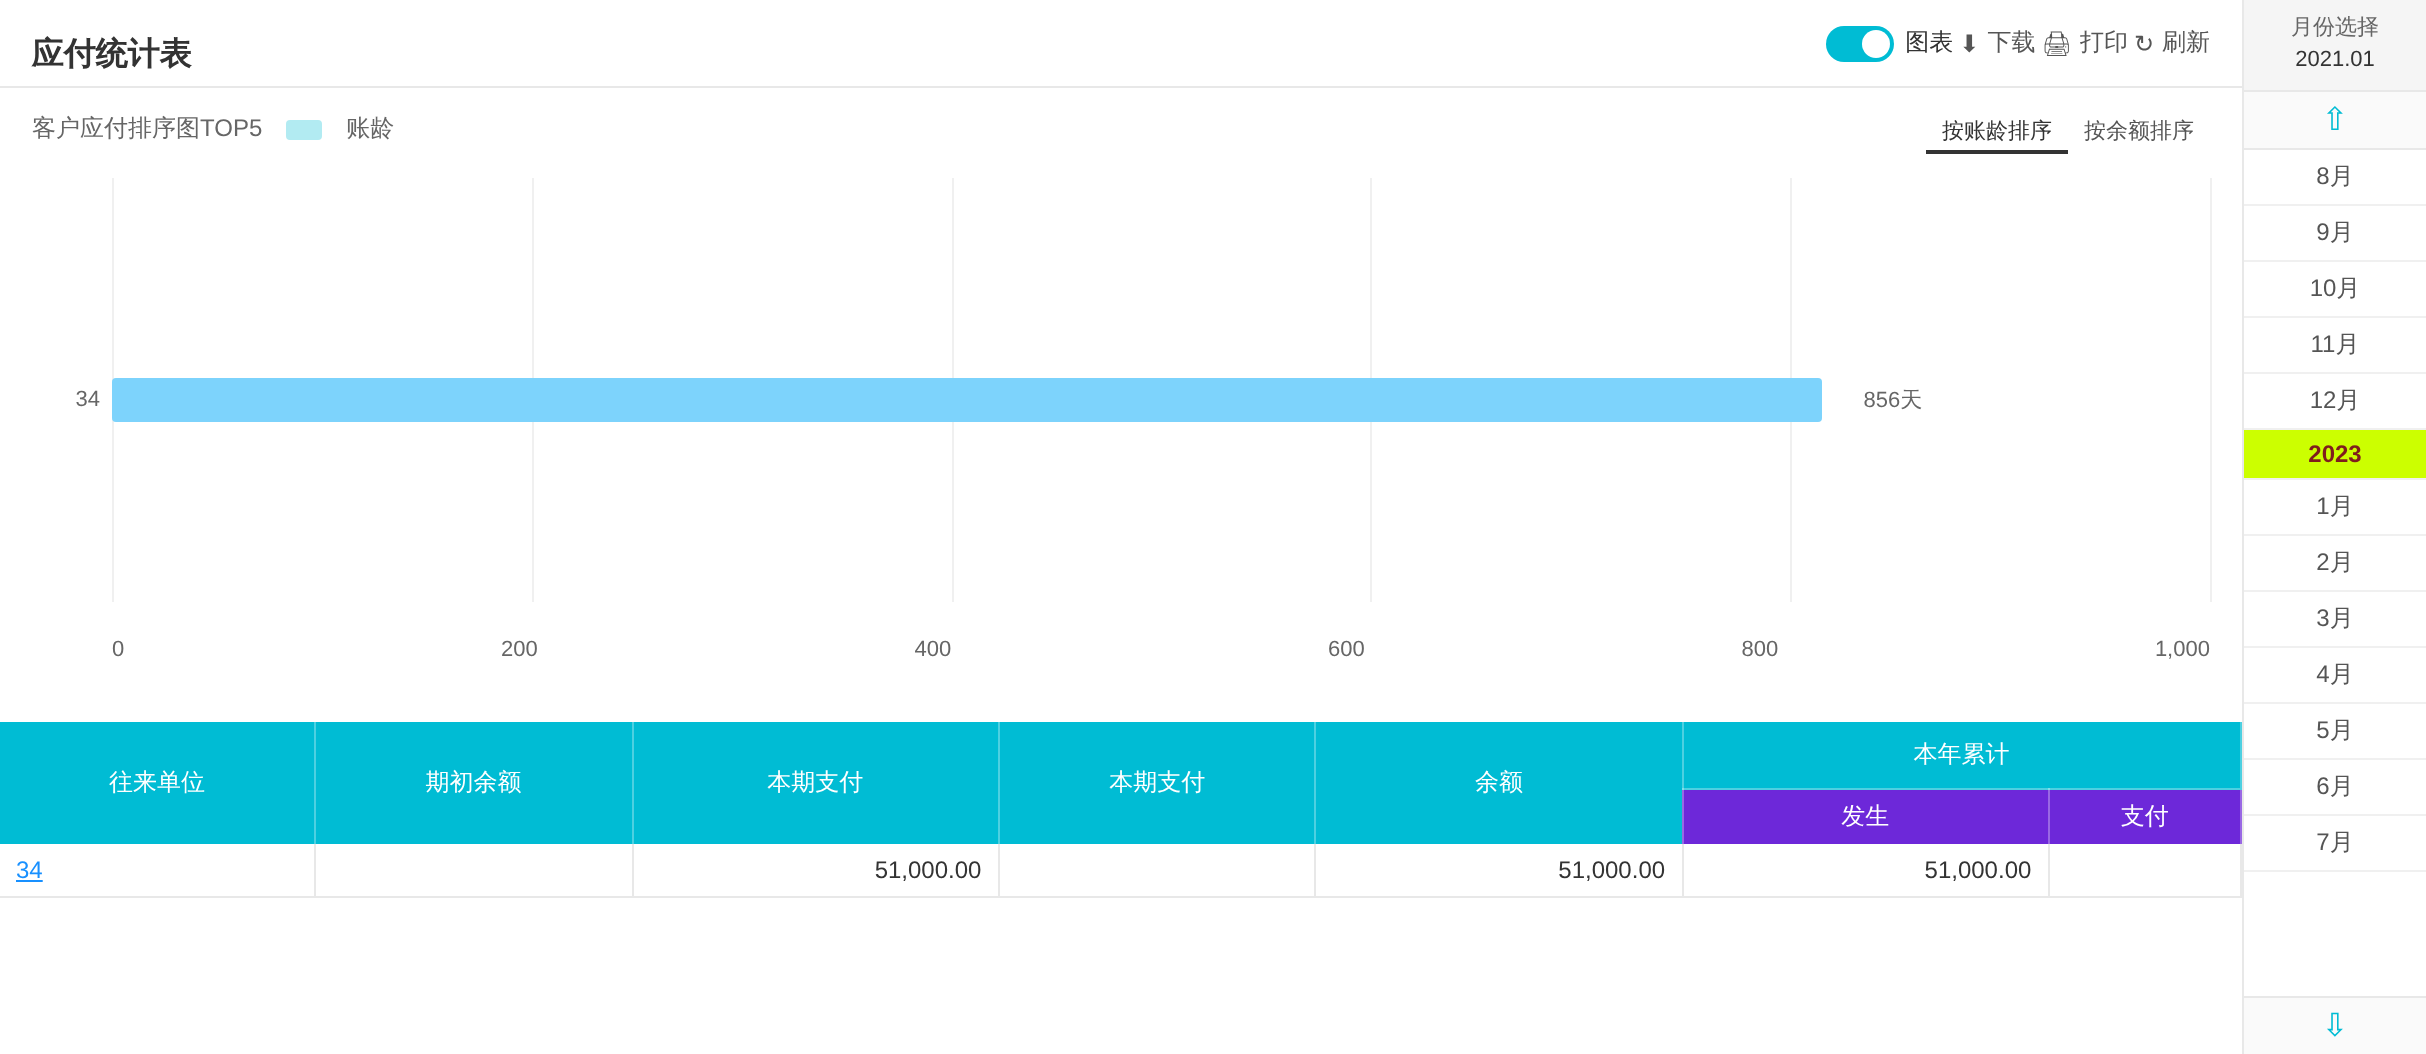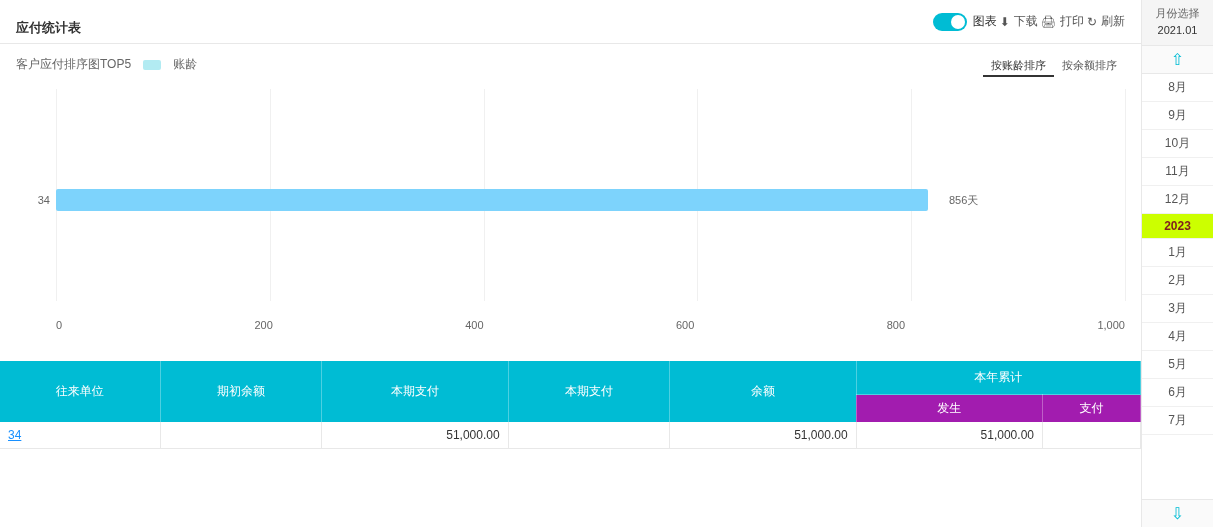--- a/index.html
+++ b/index.html
@@ -4,21 +4,21 @@
   <style>
     * { box-sizing: border-box; margin: 0; padding: 0; }
     body { font-family: 'Microsoft YaHei', Arial, sans-serif; font-size: 12px; background: #f5f5f5; color: #333; }
 
     .page-wrapper { display: flex; height: 527px; background: #fff; overflow: hidden; }
 
     .main-content { flex: 1; display: flex; flex-direction: column; overflow: hidden; }
 
     
     .header { display: flex; align-items: center; justify-content: space-between; padding: 8px 16px; background: #fff; border-bottom: 1px solid #e8e8e8; height: 44px; }
-    .header-title { font-size: 13px; font-weight: bold; color: #333; margin-top: 12px; }
+    .header-title { font-size: 16px; font-weight: bold; color: #333; margin-top: 12px; }
     .header-actions { display: flex; align-items: center; gap: 3px; }
     .toggle-wrap { display: flex; align-items: center; gap: 6px; }
     .toggle { width: 34px; height: 18px; background: #00bcd4; border-radius: 9px; position: relative; cursor: pointer; }
     .toggle::after { content: ''; position: absolute; width: 14px; height: 14px; background: #fff; border-radius: 50%; top: 2px; right: 2px; }
     .action-btn { display: flex; align-items: center; gap: 4px; color: #555; cursor: pointer; font-size: 12px; }
 
     
     .chart-section { padding: 12px 16px 0 16px; background: #fff; flex-shrink: 0; }
     .chart-legend { display: flex; align-items: center; gap: 12px; margin-bottom: 8px; font-size: 12px; color: #666; }
     .legend-color { width: 18px; height: 10px; background: #b2ebf2; border-radius: 2px; display: inline-block; }
@@ -39,27 +39,27 @@
     
     .x-axis { display: flex; position: absolute; bottom: 0; left: 0; right: 0; justify-content: space-between; padding: 0 0 0 0; }
     .x-tick { font-size: 11px; color: #666; }
     .x-gridlines { position: absolute; top: 0; left: 0; right: 0; bottom: 30px; }
     .gridline { position: absolute; top: 0; bottom: 0; width: 1px; background: #f0f0f0; }
 
     
     .table-section { flex: 1; overflow: auto; }
     table { width: 100%; border-collapse: collapse; font-size: 12px; }
     thead tr th { background: #00bcd4; color: #fff; padding: 8px 6px; text-align: center; font-weight: normal; border-right: 1px solid rgba(255,255,255,0.3); }
-    thead tr.sub-header th { background: #a21caf; padding: 5px 6px; border-top: 1px solid rgba(255,255,255,0.3); }
+    thead tr.sub-header th { background: #6d28d9; padding: 5px 6px; border-top: 1px solid rgba(255,255,255,0.3); }
     tbody tr td { padding: 6px 8px; border-bottom: 1px solid #e8e8e8; border-right: 1px solid #e8e8e8; }
     .text-right { text-align: right; }
     .link { color: #1890ff; text-decoration: underline; cursor: pointer; }
 
     
-    .sidebar { width: 72px; background: #fff; border-left: 1px solid #e8e8e8; display: flex; flex-direction: column; overflow: hidden; }
+    .sidebar { width: 92px; background: #fff; border-left: 1px solid #e8e8e8; display: flex; flex-direction: column; overflow: hidden; }
     .sidebar-header { background: #f5f5f5; padding: 6px 4px; font-size: 11px; color: #666; text-align: center; border-bottom: 1px solid #e8e8e8; }
     .sidebar-year-input { width: 100%; padding: 3px 2px; font-size: 11px; text-align: center; border: none; background: transparent; color: #333; }
     .sidebar-scroll { flex: 1; overflow-y: auto; position: relative; }
     .sidebar-scroll::-webkit-scrollbar { width: 0; }
     .month-item { padding: 5px 4px; text-align: center; font-size: 12px; color: #555; cursor: pointer; border-bottom: 1px solid #f0f0f0; }
     .month-item.current-year { background: #ccff00; color: #7f1d1d; font-weight: bold; }
     .sidebar-arrow { display: flex; align-items: center; justify-content: center; padding: 4px; cursor: pointer; background: #fafafa; border-top: 1px solid #e8e8e8; color: #00bcd4; font-size: 16px; }
     .sidebar-arrow-top { border-top: none; border-bottom: 1px solid #e8e8e8; }
   </style>
 </head>

